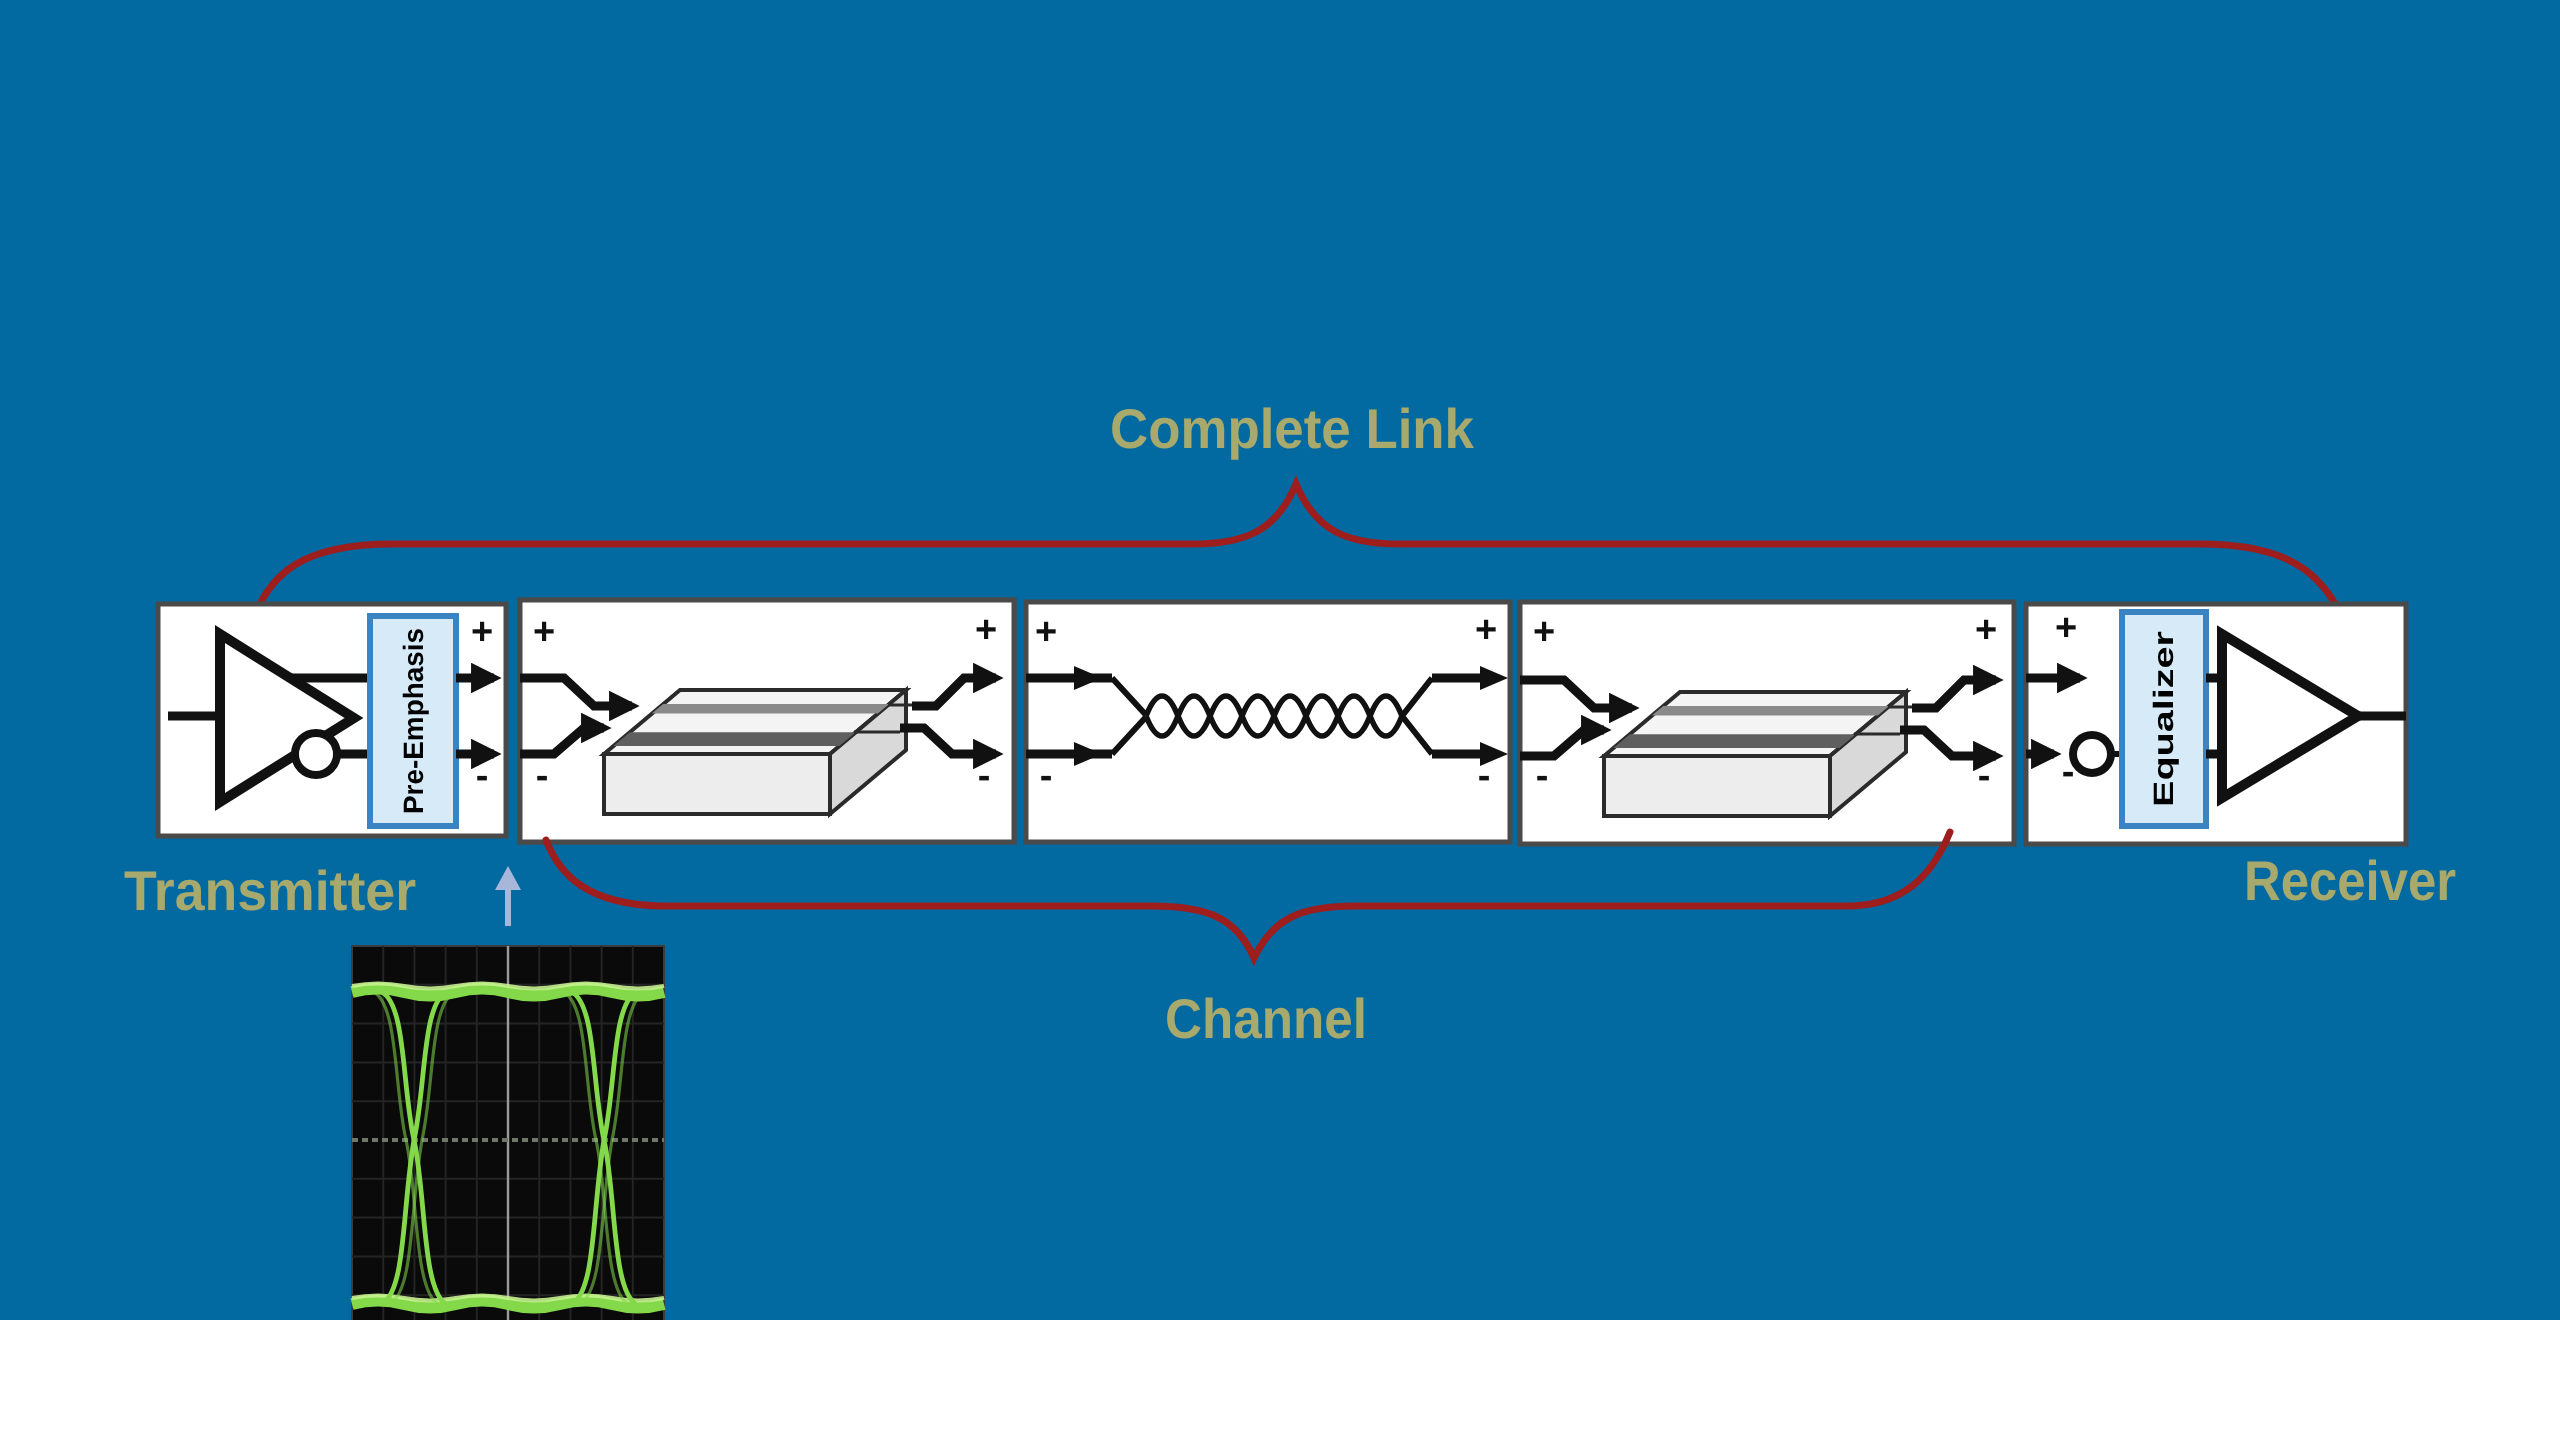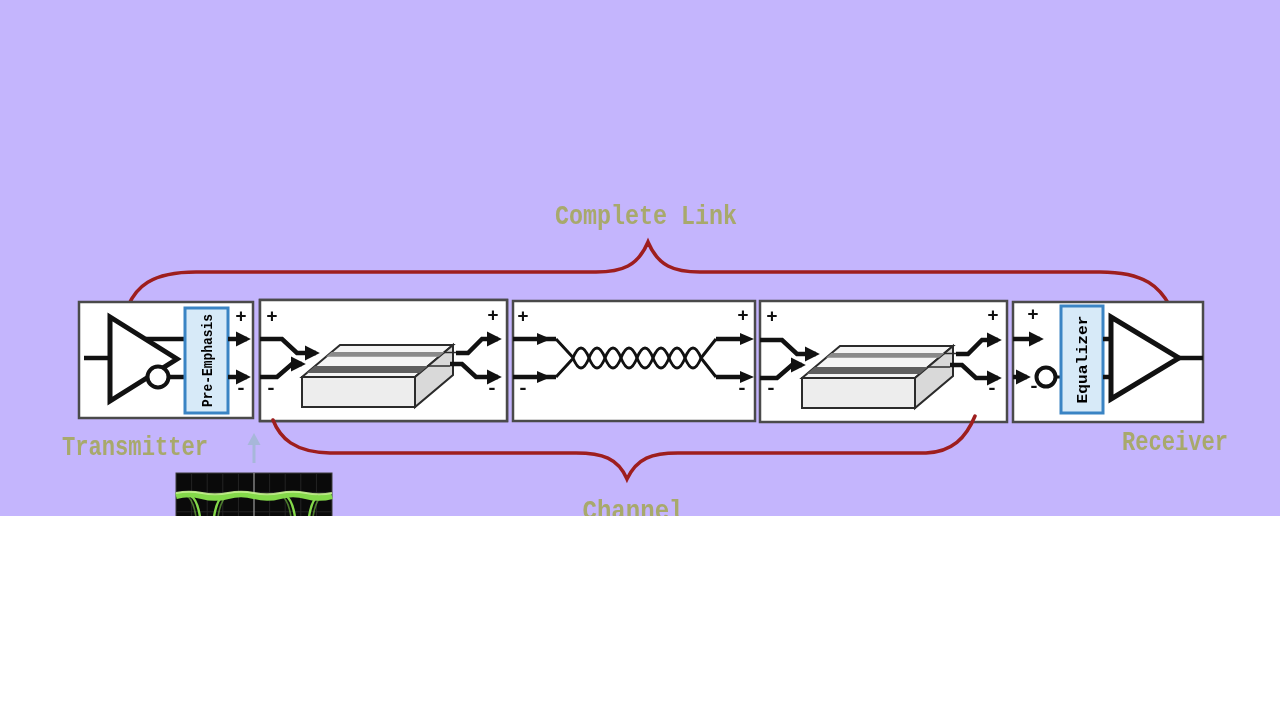--- a/index.html
+++ b/index.html
@@ -1,22 +1,22 @@
 <!DOCTYPE html>
 <html style="--label-text: #a8a96c; --brace: #9e1e1e; --block-border: #3a84c4; --block-fill: #d7eaf8; --diagram-line: #111111; --box-border: #4a4a4a; --indicator-arrow: #a7b7d9; --eye-trace: #84d94a; --eye-background: #0a0a0a;"><head>
 <meta charset="utf-8">
 <style>
   :root{
     --label-text:#a8a96c; --brace:#9e1e1e; --block-border:#3a84c4; --block-fill:#d7eaf8;
     --diagram-line:#111111; --box-border:#4a4a4a; --indicator-arrow:#a7b7d9;
     --eye-trace:#84d94a; --eye-background:#0a0a0a;
   }
   html,body{margin:0;padding:0;background:#fff;}
-  .canvas{position:relative;width:1280px;height:516px;background:#c4b5fd;overflow:hidden;
-          font-family:Liberation Mono, monospace;}
+  .canvas{position:relative;width:1280px;height:660px;background:#0369a1;overflow:hidden;
+          font-family:Liberation Sans, sans-serif;}
   svg{display:block;}
   .obox{fill:#fff;stroke:var(--box-border);stroke-width:2.5;}
   .sig{stroke:var(--diagram-line);stroke-width:4.5;fill:none;}
   .sig3{stroke:var(--diagram-line);stroke-width:3;fill:none;}
   .thin{stroke:#2b2b2b;stroke-width:1.5;fill:none;}
   .loop{stroke:var(--diagram-line);stroke-width:2.8;fill:none;}
   .tri{fill:#fff;stroke:var(--diagram-line);stroke-width:5;stroke-linejoin:miter;}
   .bub{fill:#fff;stroke:var(--diagram-line);stroke-width:4;}
   .blk{fill:var(--block-fill);stroke:var(--block-border);stroke-width:3;}
   .blktxt{font-weight:bold;font-size:14px;fill:#000;text-anchor:middle;}

